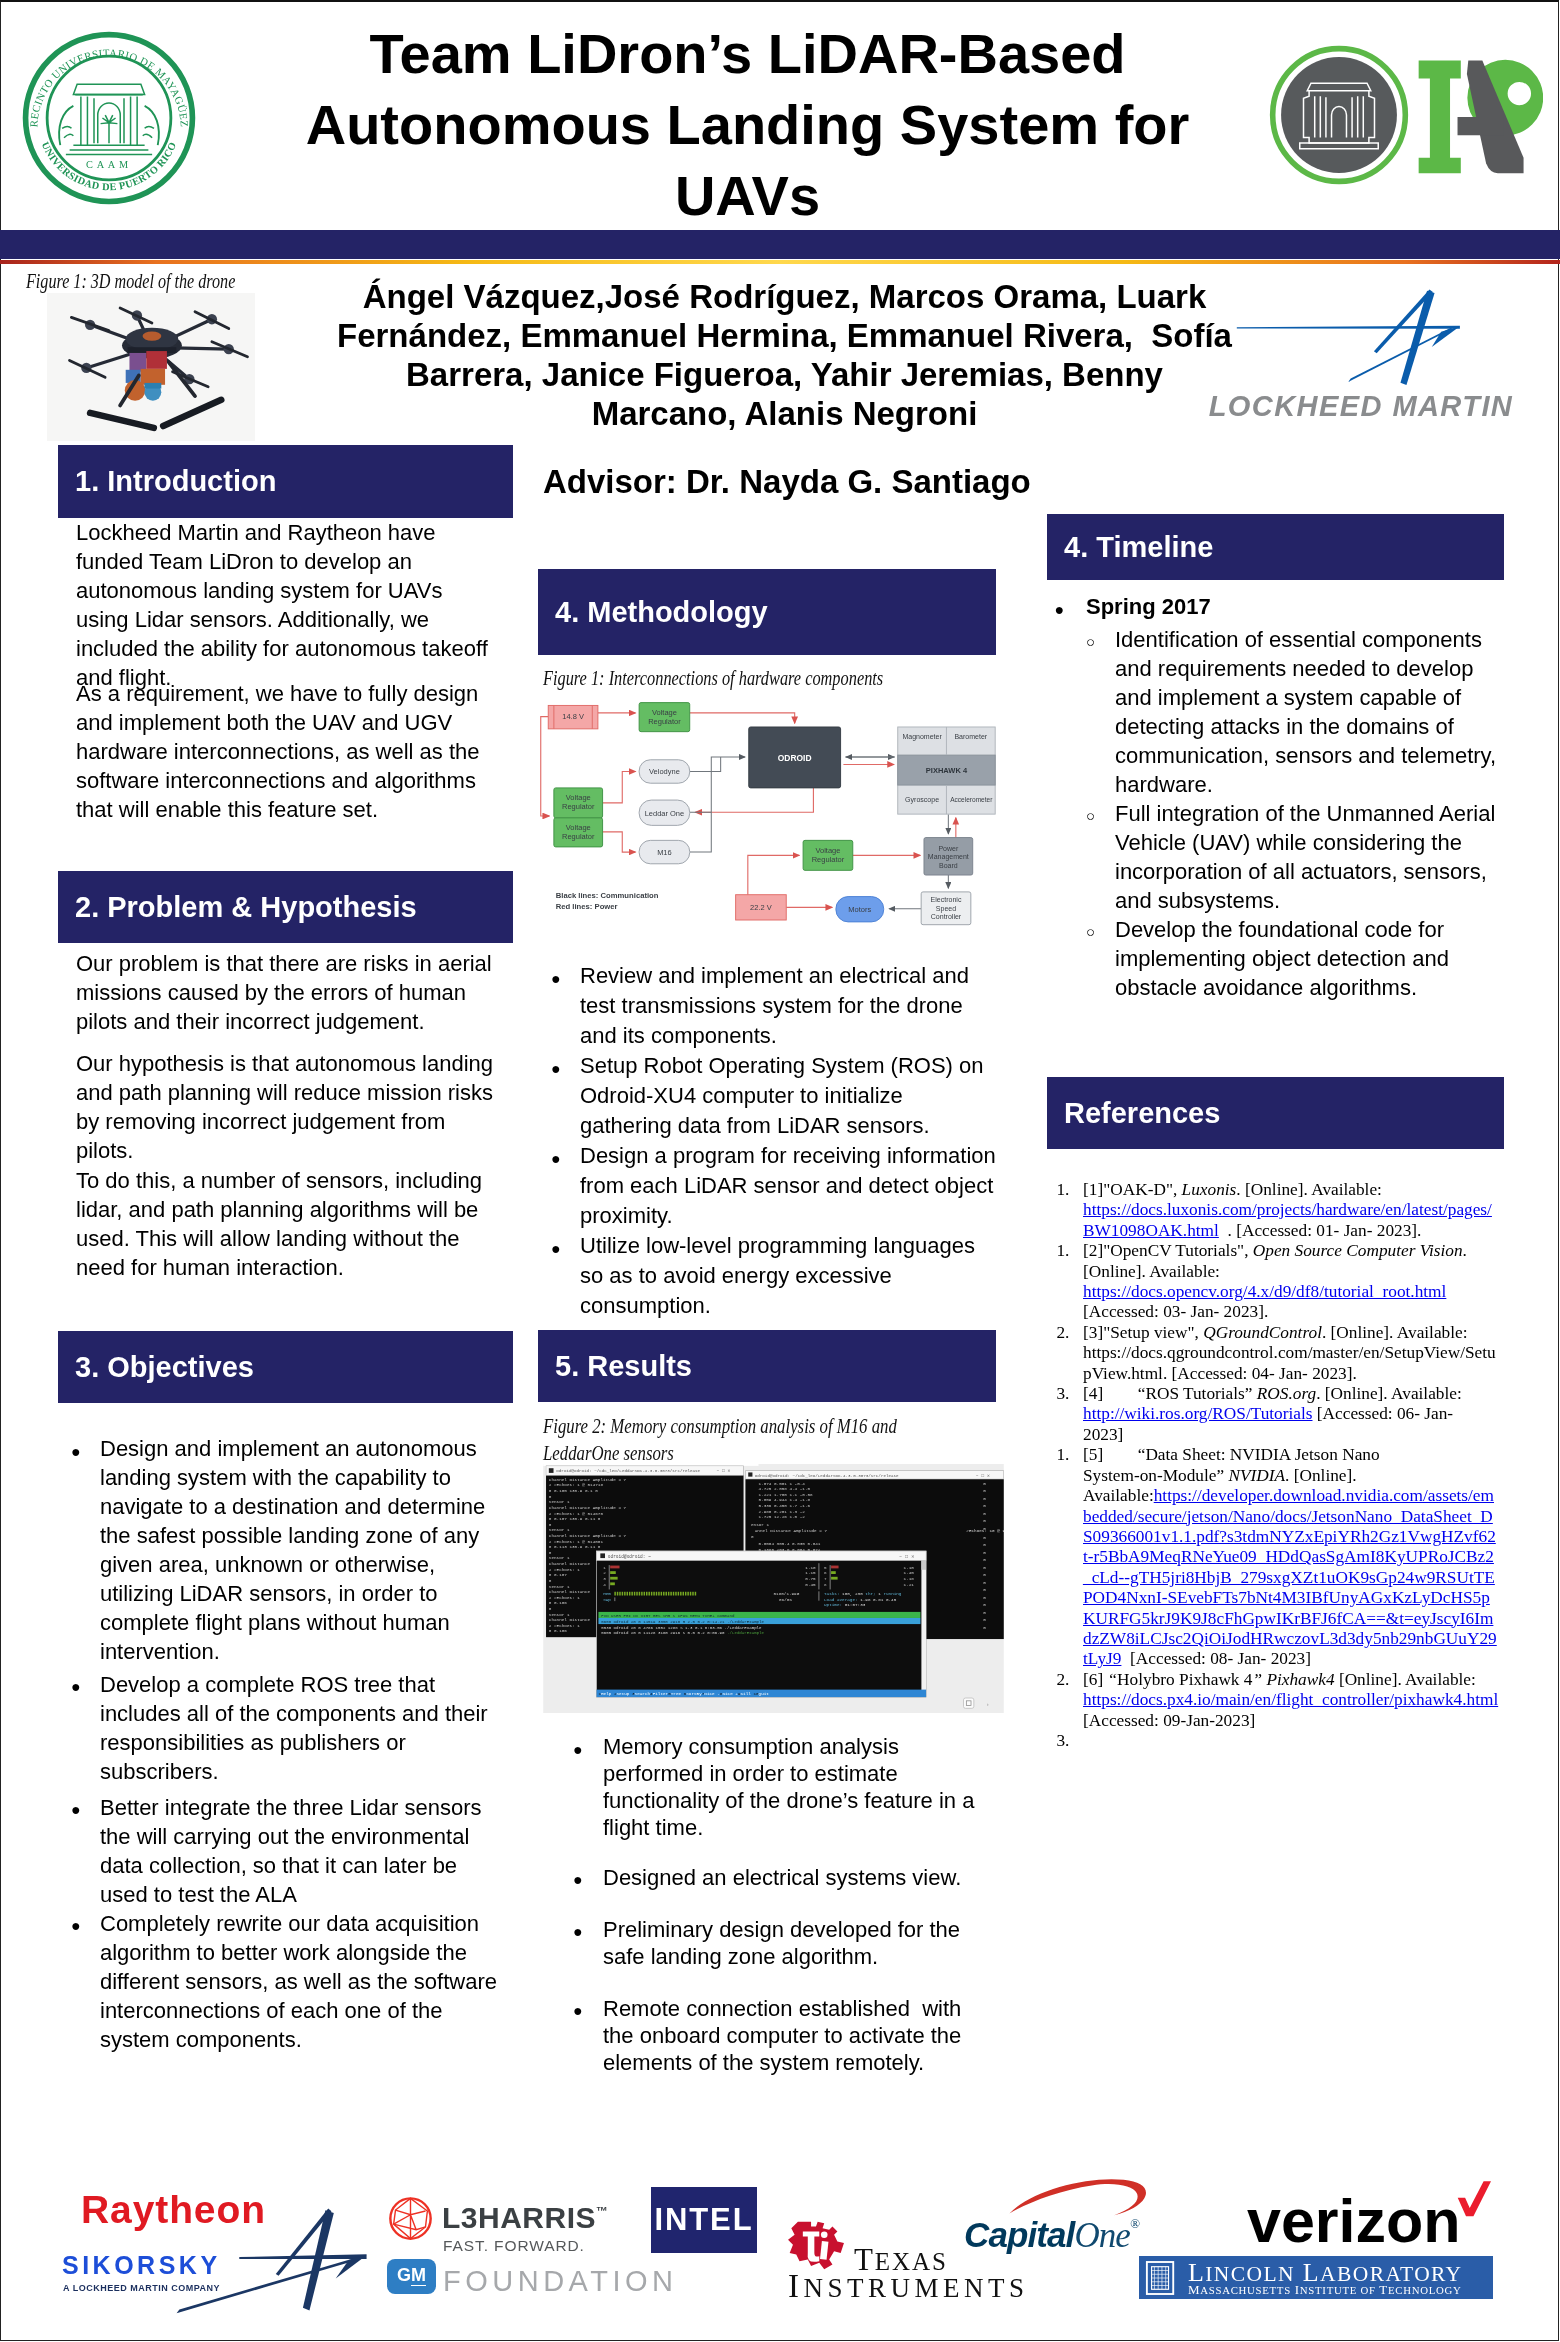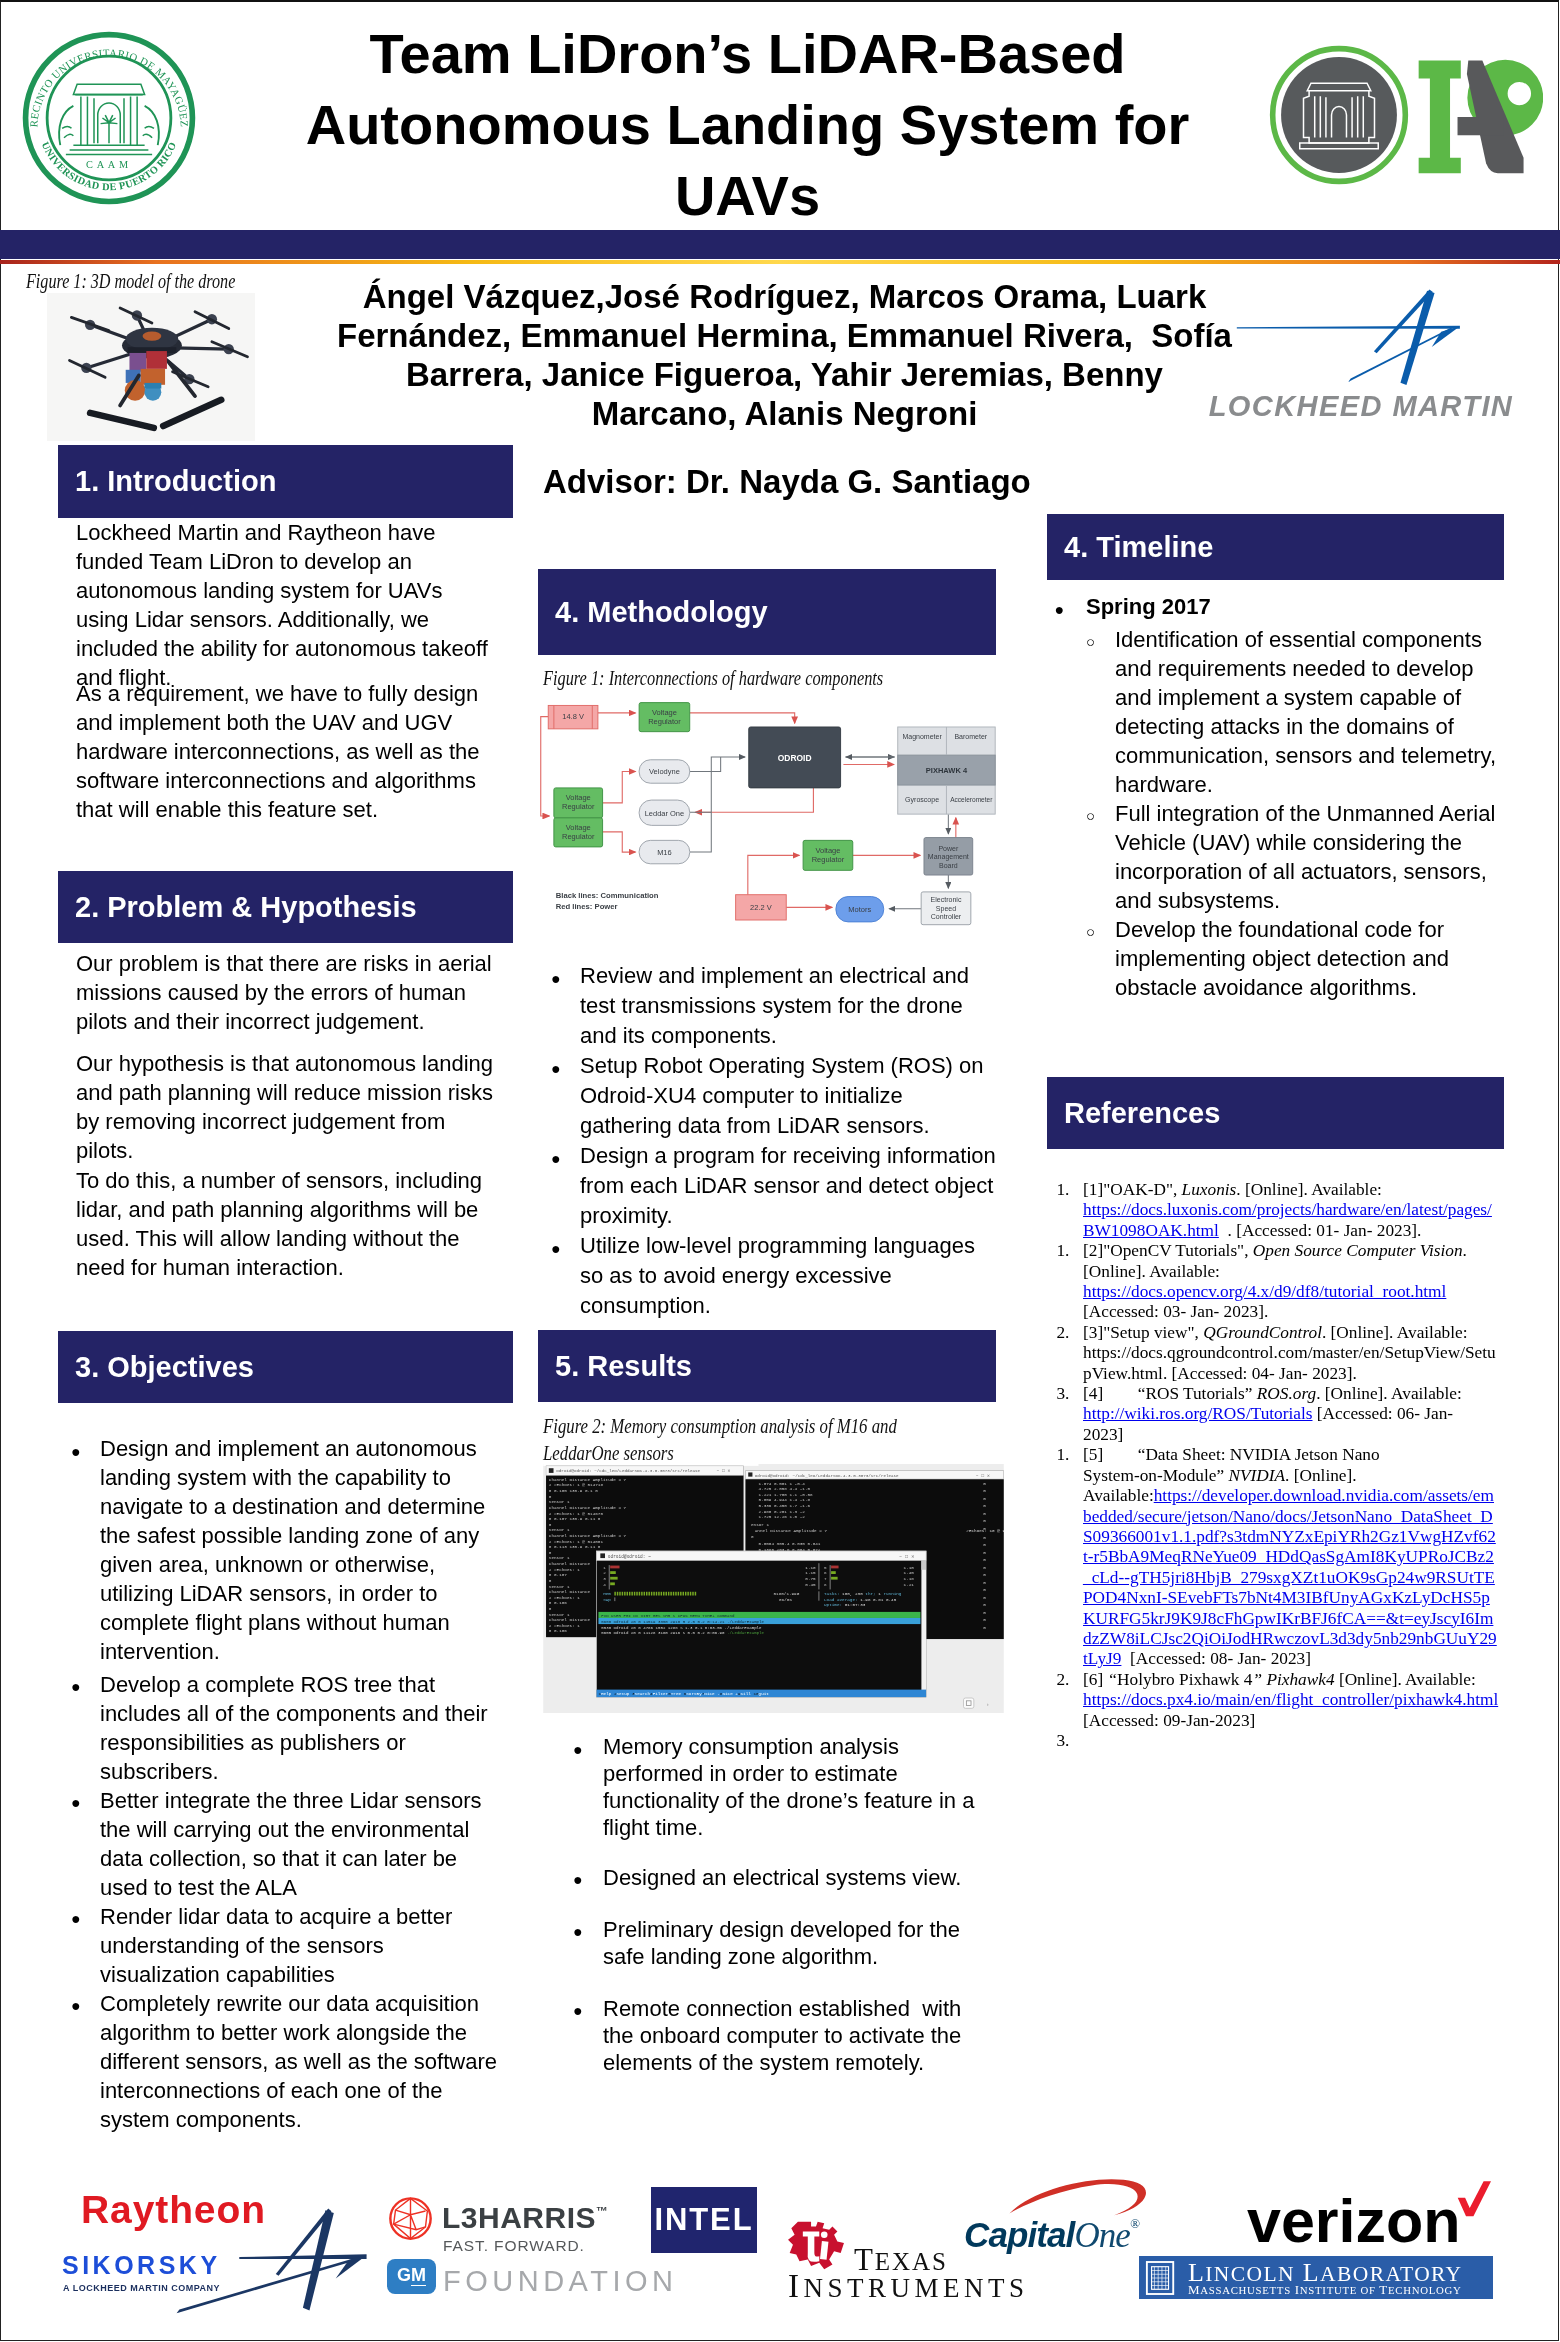--- a/index.html
+++ b/index.html
@@ -140,23 +140,22 @@
 <div class="hdrbox" style="left:58px;top:871px;width:455px;height:72px;">2. Problem &amp; Hypothesis</div>
 
 <div class="abs body-text" style="left:76px;top:949px;width:423px;">Our problem is that there are risks in aerial missions caused by the errors of human pilots and their incorrect judgement.</div>
 <div class="abs body-text" style="left:76px;top:1049px;width:423px;">Our hypothesis is that autonomous landing and path planning will reduce mission risks by removing incorrect judgement from pilots.</div>
 <div class="abs body-text" style="left:76px;top:1166px;width:423px;">To do this, a number of sensors, including lidar, and path planning algorithms will be used. This will allow landing without the need for human interaction.</div>
 
 <div class="hdrbox" style="left:58px;top:1331px;width:455px;height:72px;">3. Objectives</div>
 
 <ul class="b abs body-text" style="left:58px;top:1434px;width:450px;">
 <li style="margin-bottom:3.7px;">Design and implement an autonomous landing system with the capability to navigate to a destination and determine the safest possible landing zone of any given area, unknown or otherwise, utilizing LiDAR sensors, in order to complete flight plans without human intervention.</li>
-<li style="margin-bottom:0;">Develop a complete ROS tree that includes all of the components and their responsibilities as publishers or subscribers.</li>
+<li style="margin-bottom:7px;">Develop a complete ROS tree that includes all of the components and their responsibilities as publishers or subscribers.</li>
 <li>Better integrate the three Lidar sensors the will carrying out the environmental data collection, so that it can later be used to test the ALA</li>
-<li>Render lidar data to acquire a better understanding of the sensors visualization capabilities</li>
 <li>Completely rewrite our data acquisition algorithm to better work alongside the different sensors, as well as the software interconnections of each one of the system components.</li>
 </ul>
 
 <div class="hdrbox" style="left:538px;top:569px;width:458px;height:86px;">4. Methodology</div>
 
 <div class="abs ser" style="left:543px;top:666px;font-style:italic;font-size:21.5px;color:#111;transform:scaleX(0.76);transform-origin:left top;">Figure 1: Interconnections of hardware components</div>
 
 <div class="abs" id="flowchart" style="left:535px;top:697px;width:465px;height:238px;background:#fff;">
 <svg width="465" height="238" viewBox="0 0 496 254" font-family="Liberation Sans,sans-serif">
 <defs>

